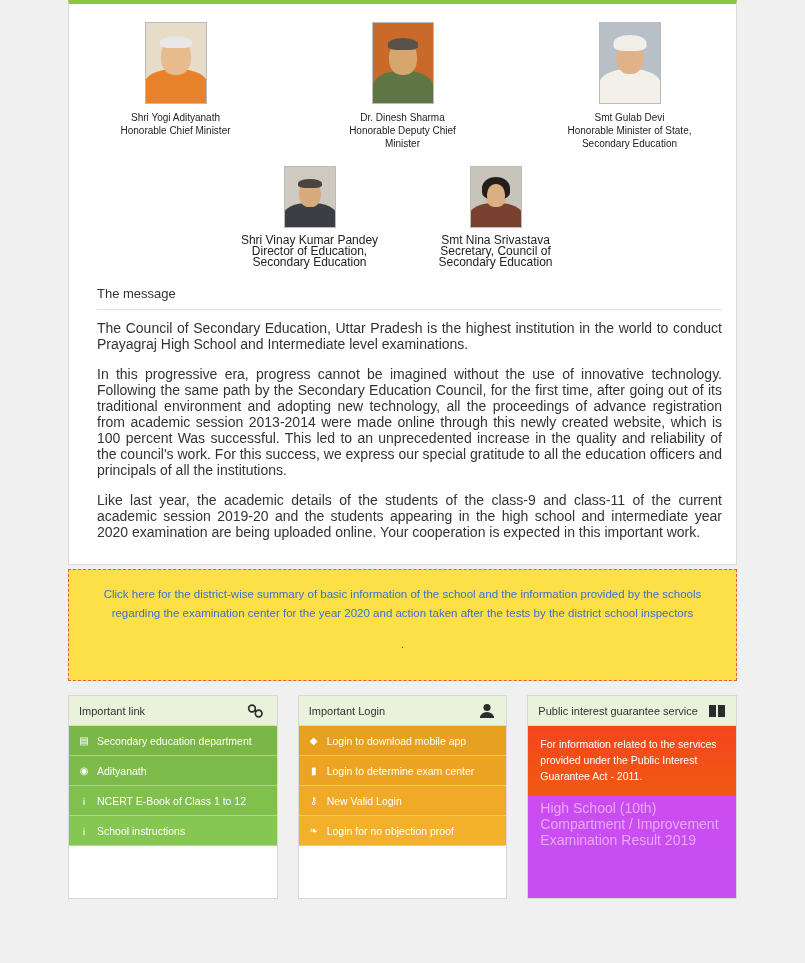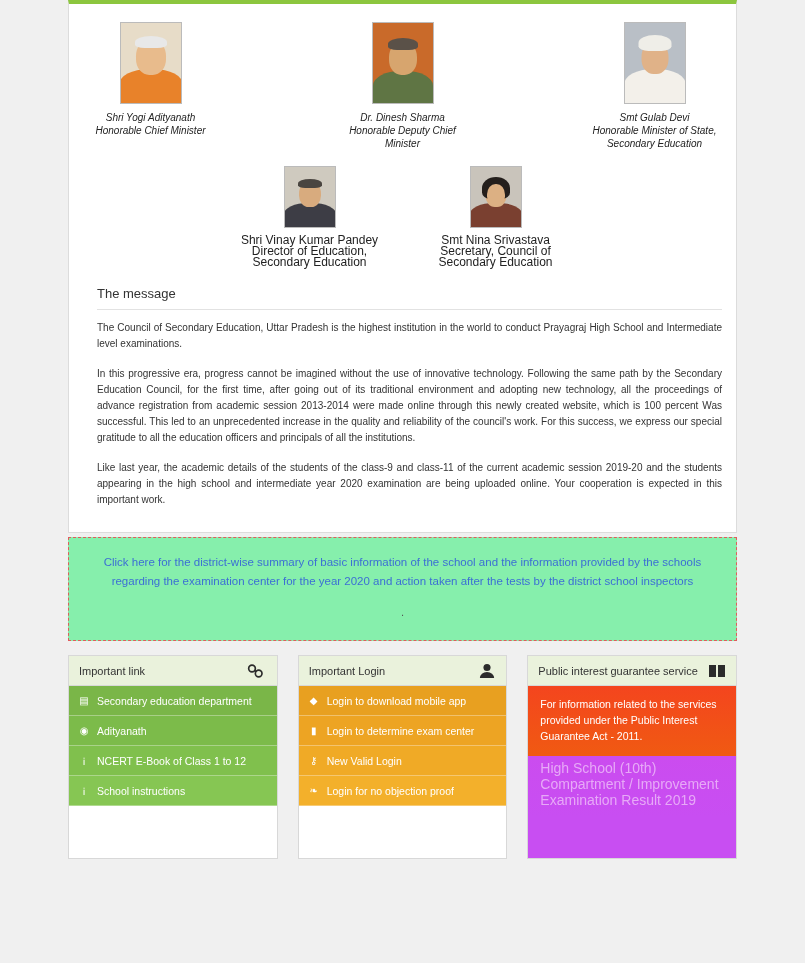--- a/index.html
+++ b/index.html
@@ -23,21 +23,21 @@
   }
   
   .officials {
     padding: 18px 10px 6px 10px;
   }
   .row {
     display: flex;
     justify-content: center;
     align-items: flex-start;
   }
-  .row-1 { gap: 112px; font-style: italic; }
+  .row-1 { gap: 87px; }
   .person {
     width: 140px;
     text-align: center;
   }
   .person .photo {
     width: 62px; height: 82px;
     margin: 0 auto 7px auto;
     border: 1px solid #bbb;
     background: #cfcfcf;
     position: relative;
@@ -84,32 +84,32 @@
     padding: 4px 14px 10px 28px;
   }
   .msg-title {
     font-size: 13px;
     color: #333;
     padding: 8px 0 8px 0;
     border-bottom: 1px solid #e2e2e2;
     margin-bottom: 10px;
   }
   .msg-p {
-    font-size: 10px;
+    font-size: 14px;
     color: #333;
     line-height: 16px;
     text-align: justify;
     margin: 1px 0 14px 0;
   }
   
   .notice {
     margin: 4px 68px 0 68px;
     border: 1px dashed #e05c5c;
-    background: #86efac;
-    padding: 14px 22px 22px 22px;
+    background: #fde047;
+    padding: 14px 22px 30px 22px;
     text-align: center;
   }
   .notice a {
     color: #3c6fd4;
     font-size: 11.5px;
     line-height: 18px;
     text-decoration: none;
   }
   .notice .dot {
     display: block;

